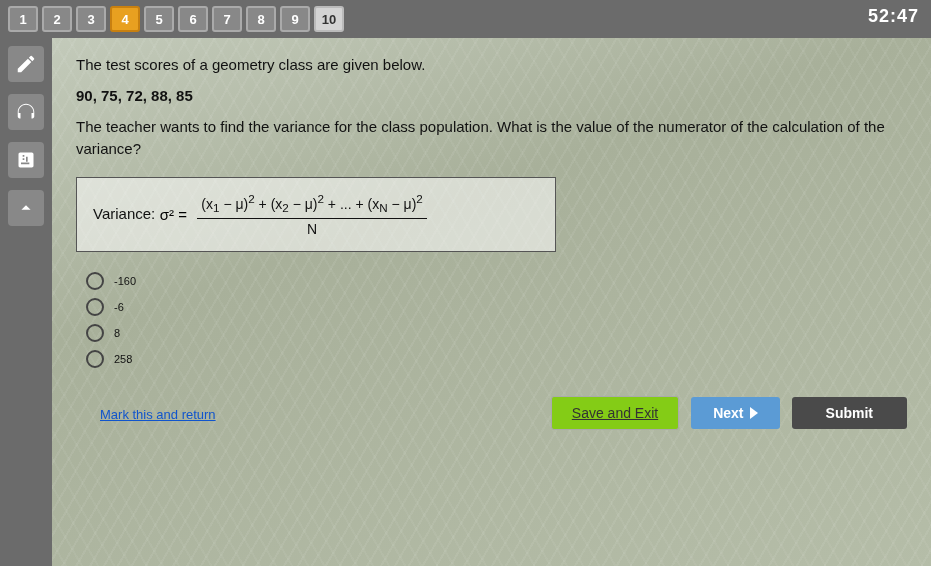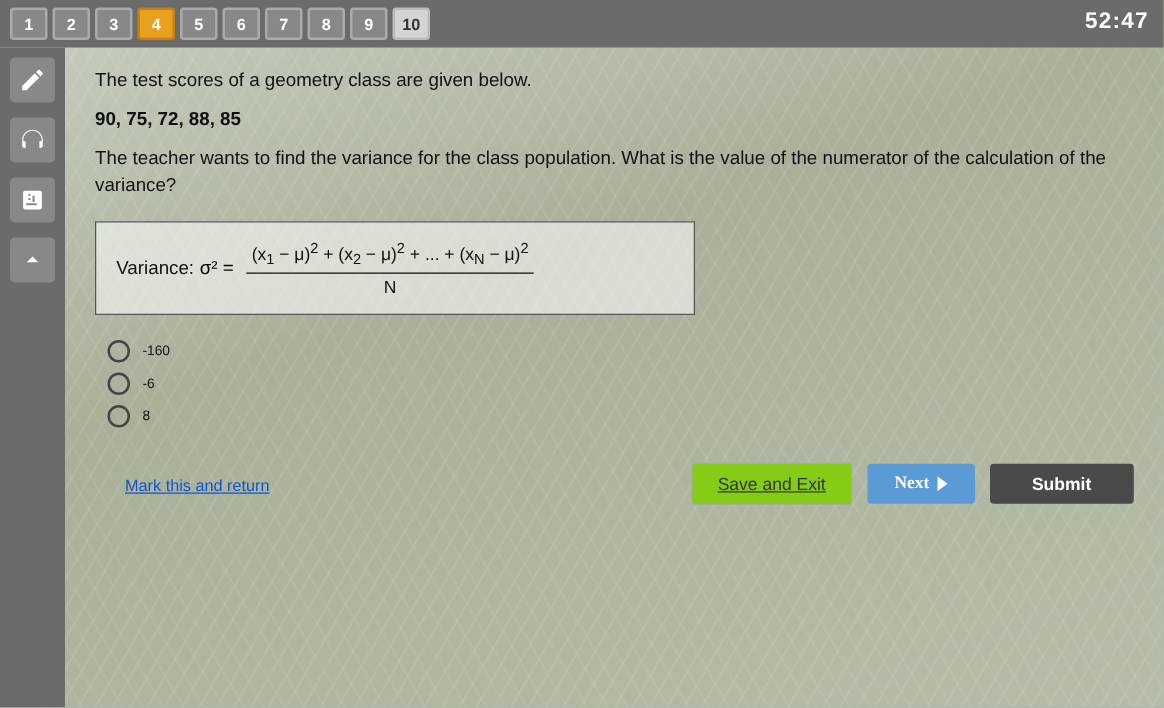--- a/index.html
+++ b/index.html
@@ -261,21 +261,20 @@
       border: none;
       color: #fff;
       font-size: 14px;
       padding: 8px 22px;
       border-radius: 3px;
       cursor: pointer;
       font-weight: bold;
       display: flex;
       align-items: center;
       gap: 6px;
-      font-family: Liberation Serif, serif;
     }
 
     .btn-next::after {
       content: '';
       display: inline-block;
       width: 0;
       height: 0;
       border-top: 6px solid transparent;
       border-bottom: 6px solid transparent;
       border-left: 8px solid #fff;
@@ -376,20 +375,24 @@
       <span>-160</span>
     </div>
     <div class="option-row">
       <div class="radio-circle"></div>
       <span>-6</span>
     </div>
     <div class="option-row">
       <div class="radio-circle"></div>
       <span>8</span>
     </div>
+    <div class="option-row">
+      <div class="radio-circle"></div>
+      <span>258</span>
+    </div>
   </div>
 
   
   <div style="position:relative; height:50px; margin-top:4px;">
     <a class="mark-link">Mark this and return</a>
 
     <div style="position:absolute; right:0; bottom:4px; display:flex; gap:12px; align-items:center;">
       <button class="btn-save-exit">Save and Exit</button>
       <button class="btn-next">
         <span>Next</span>

